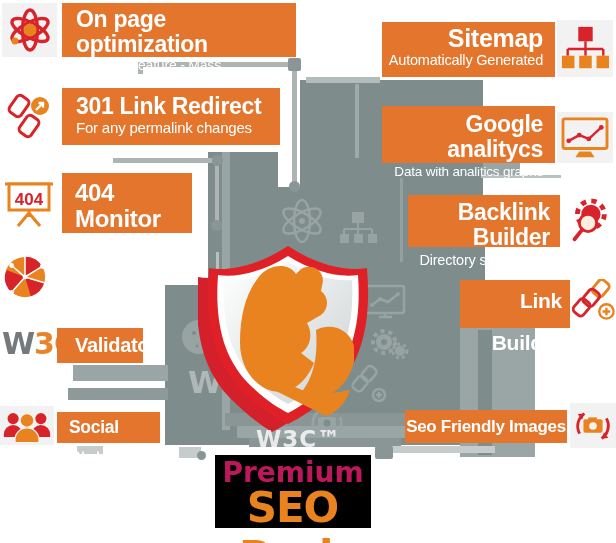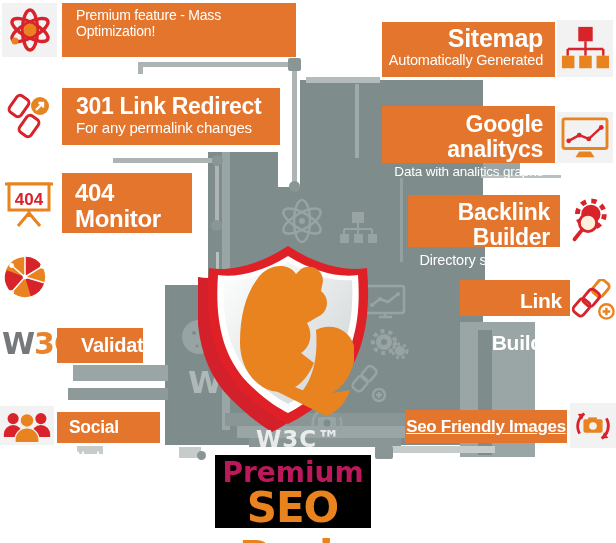--- a/index.html
+++ b/index.html
@@ -148,20 +148,21 @@
       <g fill="none" stroke="#d9232b" stroke-width="3.4">
         <ellipse cx="24" cy="24" rx="20" ry="7.5" transform="rotate(-28 24 24)"></ellipse>
         <ellipse cx="24" cy="24" rx="20" ry="7.5" transform="rotate(28 24 24)"></ellipse>
         <ellipse cx="24" cy="24" rx="20" ry="7.5" transform="rotate(90 24 24)"></ellipse>
       </g>
       <circle cx="24" cy="24" r="6.5" fill="#e8831f"></circle>
       <circle cx="9" cy="35" r="3.5" fill="#e8831f"></circle>
     </svg>
   </div>
   <div class="badge" style="left:62px;top:3px;width:234px;height:54px;padding:4px 0 0 14px;">
+    <div class="t" style="font-size:23px;">On page optimization</div>
     <div class="s" style="font-size:14px;">Premium feature - Mass Optimization!</div>
   </div>
 
   <div class="tile tile-white" style="left:0px;top:88px;width:58px;height:57px;">
     <svg width="50" height="50" viewBox="0 0 50 50">
       <g fill="none" stroke="#d9232b" stroke-width="3">
         <rect x="8" y="4" width="14" height="20" rx="4" transform="rotate(35 15 14)"></rect>
         <rect x="18" y="24" width="14" height="20" rx="4" transform="rotate(35 25 34)"></rect>
       </g>
       <circle cx="36" cy="14" r="9" fill="#e8831f"></circle>
@@ -202,21 +203,21 @@
           <circle cx="10" cy="40" r="2.5"></circle>
       </g>
     </svg>
   </div>
 
   <div class="abs" style="left:2px;top:329px;z-index:10;">
     <span id="w3clogo">
       <span style="color:#75797c;">W</span><span style="color:#e8842c;">3C</span><span style="color:#999;font-size:10px;vertical-align:top;">®</span>
     </span>
   </div>
-  <div class="badge" style="left:57px;top:328px;width:86px;height:35px;padding-left:24px;">
+  <div class="badge" style="left:57px;top:328px;width:86px;height:35px;padding-left:18px;">
     <div class="t" style="font-size:20px;line-height:35px;">Validator</div>
   </div>
 
   <div class="tile tile-gray" style="left:0px;top:406px;width:54px;height:39px;">
     <svg width="50" height="36" viewBox="0 0 54 38">
       <g fill="#d9232b">
         <circle cx="12" cy="11" r="6"></circle>
           <path d="M2,28 a10,10 0 0 1 20,0 v3 h-20 Z"></path>
         <circle cx="42" cy="11" r="6"></circle>
           <path d="M32,28 a10,10 0 0 1 20,0 v3 h-20 Z"></path>
@@ -271,37 +272,37 @@
   </div>
   <div class="tile tile-white" style="left:560px;top:193px;width:56px;height:55px;">
     <svg width="50" height="50" viewBox="0 0 52 52">
       <circle cx="29" cy="19" r="10" fill="#d9232b"></circle>
       <circle cx="29" cy="19" r="14" fill="none" stroke="#d9232b" stroke-width="5" stroke-dasharray="5.5 5.5"></circle>
       <circle cx="26" cy="28" r="9" fill="#fdeede" stroke="#d9232b" stroke-width="3"></circle>
       <line x1="20" y1="35" x2="12" y2="45" stroke="#d9232b" stroke-width="4" stroke-linecap="round"></line>
     </svg>
   </div>
 
-  <div class="badge" style="left:460px;top:280px;width:110px;height:36px;padding-right:8px;text-align:right;">
+  <div class="badge" style="left:460px;top:280px;width:110px;height:48px;padding-right:8px;text-align:right;">
     <div class="t" style="font-size:21px;line-height:42px;">Link Builder</div>
   </div>
   <div class="tile tile-white" style="left:571px;top:278px;width:45px;height:44px;">
     <svg width="44" height="42" viewBox="0 0 46 44">
       <g fill="none" stroke-width="3">
         <rect x="24" y="1" width="13" height="17" rx="4" transform="rotate(40 30 9)" stroke="#e8831f"></rect>
         <rect x="14" y="11" width="13" height="17" rx="4" transform="rotate(40 20 19)" stroke="#d9232b"></rect>
         <rect x="4" y="21" width="13" height="17" rx="4" transform="rotate(40 10 29)" stroke="#d9232b"></rect>
       </g>
       <circle cx="36" cy="34" r="7.5" fill="#fff" stroke="#e8831f" stroke-width="2.5"></circle>
       <path d="M36,30 v8 M32,34 h8" stroke="#e8831f" stroke-width="2.5"></path>
     </svg>
   </div>
 
   <div class="badge" style="left:405px;top:410px;width:162px;height:33px;text-align:center;">
-    <div class="t" style="font-size:17px;line-height:33px;text-decoration:underline;">Seo Friendly Images</div>
+    <div class="t" style="font-size:17px;line-height:33px;">Seo Friendly Images</div>
   </div>
   <div class="tile tile-gray" style="left:570px;top:403px;width:46px;height:45px;">
     <svg width="44" height="44" viewBox="0 0 46 46">
       <g fill="none" stroke="#d9232b" stroke-width="3">
         <path d="M9,31 A16,16 0 0 1 14,10"></path>
         <path d="M37,15 A16,16 0 0 1 32,36"></path>
       </g>
       <path d="M14,10 l-7,0.5 l4.5,6 Z" fill="#d9232b"></path>
       <path d="M32,36 l7,-0.5 l-4.5,-6 Z" fill="#d9232b"></path>
       <rect x="18" y="14" width="9" height="4" fill="#e8831f"></rect>

